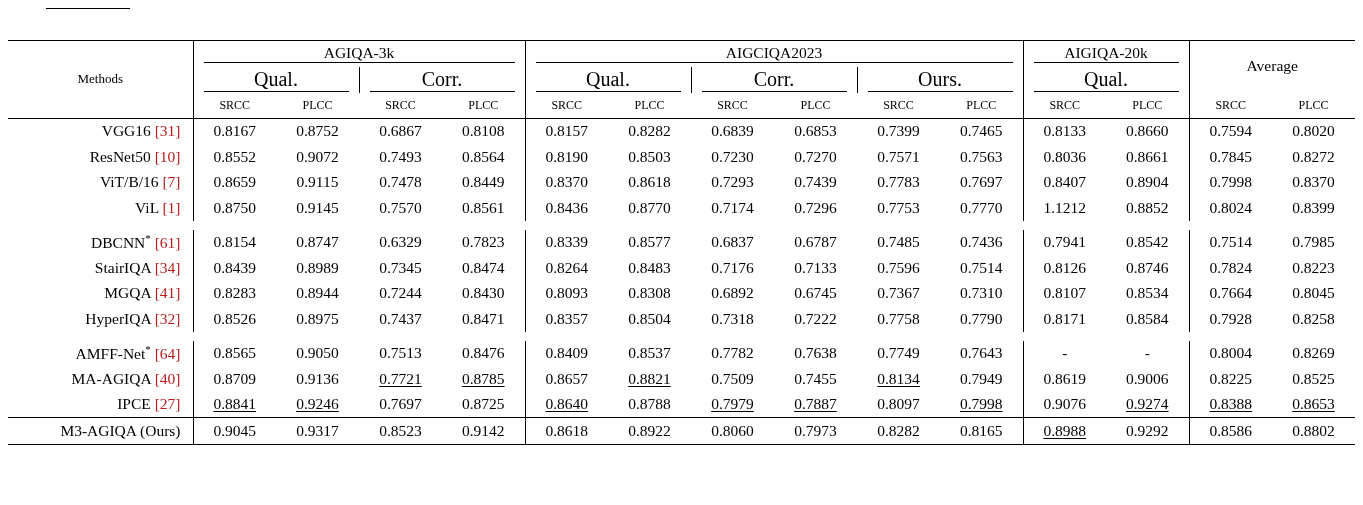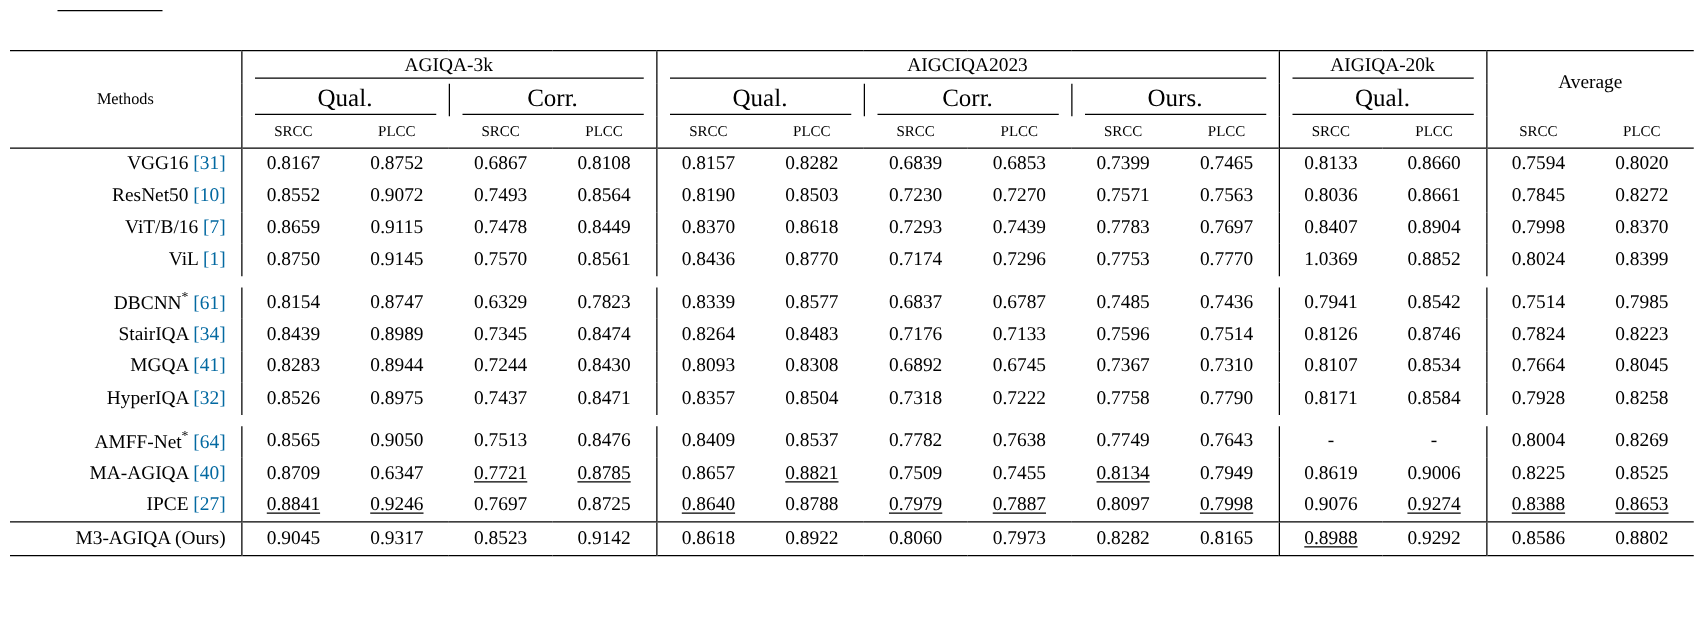--- a/index.html
+++ b/index.html
@@ -121,21 +121,21 @@
   .data-row td {
     height: 25.5px;
     font-size: 15.5px;
   }
   .data-row td.method {
     text-align: right;
     padding-right: 12px;
     white-space: nowrap;
   }
   .cite {
-    color: #0369a1;
+    color: #b91c1c;
   }
   .sup {
     font-size: 11px;
     vertical-align: super;
   }
   .bold { font-weight: bold; }
   .ul { text-decoration: underline; text-underline-offset: 2px; }
 
   .gap-row td {
     height: 9px;
@@ -286,21 +286,21 @@
           <td class="vsep-left">0.8750</td>
           <td class="">0.9145</td>
           <td class="">0.7570</td>
           <td class="">0.8561</td>
           <td class="vsep-left">0.8436</td>
           <td class="">0.8770</td>
           <td class="">0.7174</td>
           <td class="">0.7296</td>
           <td class="">0.7753</td>
           <td class="">0.7770</td>
-          <td class="vsep-left">1.0369</td>
+          <td class="vsep-left">1.1212</td>
           <td class="">0.8852</td>
           <td class="vsep-left">0.8024</td>
           <td class="">0.8399</td>
         </tr>
         <tr class="gap-row">
           <td colspan="15"></td>
         </tr>
         <tr class="data-row">
           <td class="method">DBCNN<span class="sup">*</span> <span class="cite">[61]</span></td>
           <td class="vsep-left">0.8154</td>
@@ -385,21 +385,21 @@
           <td class="">0.7749</td>
           <td class="">0.7643</td>
           <td class="vsep-left">-</td>
           <td class="">-</td>
           <td class="vsep-left">0.8004</td>
           <td class="">0.8269</td>
         </tr>
         <tr class="data-row">
           <td class="method">MA-AGIQA <span class="cite">[40]</span></td>
           <td class="vsep-left">0.8709</td>
-          <td class="">0.6347</td>
+          <td class="">0.9136</td>
           <td class="ul">0.7721</td>
           <td class="ul">0.8785</td>
           <td class="vsep-left bold">0.8657</td>
           <td class="ul">0.8821</td>
           <td class="">0.7509</td>
           <td class="">0.7455</td>
           <td class="ul">0.8134</td>
           <td class="">0.7949</td>
           <td class="vsep-left">0.8619</td>
           <td class="">0.9006</td>

